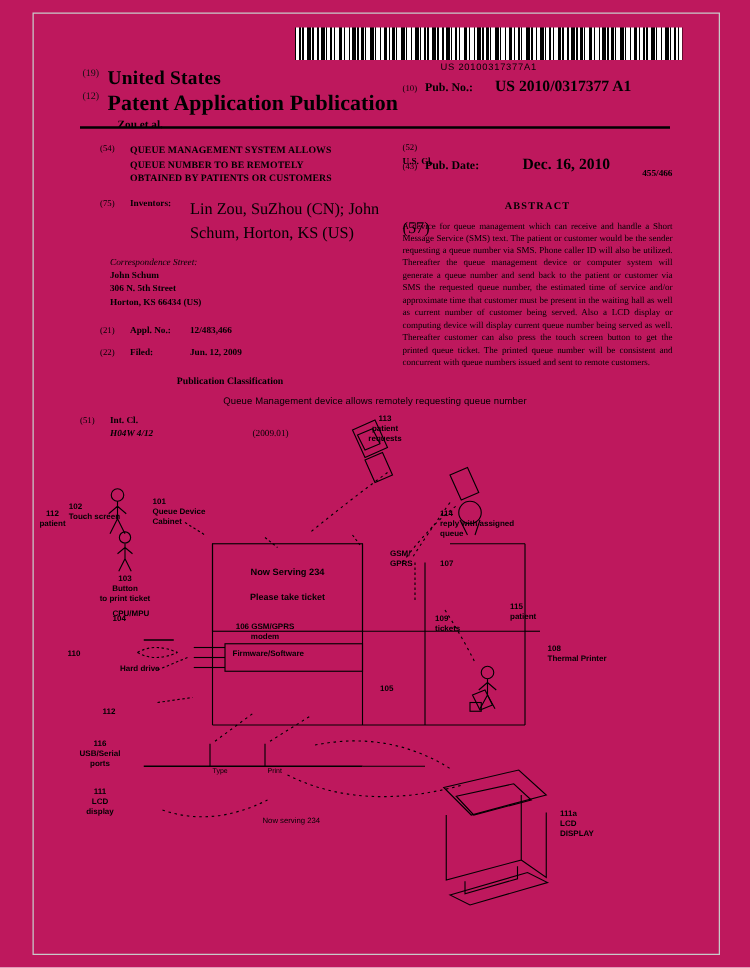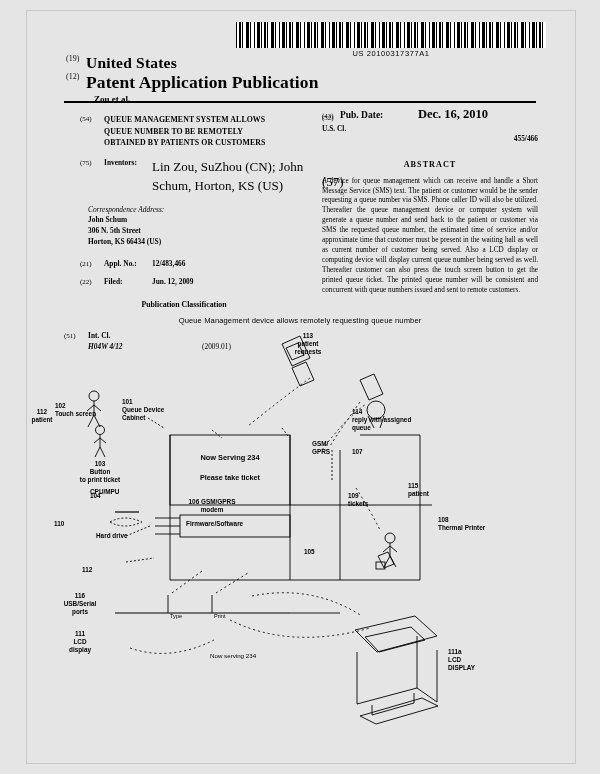--- a/index.html
+++ b/index.html
@@ -8,21 +8,21 @@
     background: #ffffff;
   }
   body {
     font-family: "Liberation Serif", serif;
     color: #000;
   }
   #page {
     position: relative;
     width: 600px;
     height: 774px;
-    background: #e5e5e5;
+    background: #be185d;
     overflow: hidden;
   }
   
   .barcode-wrap {
     position: absolute;
     left: 236px;
     top: 22px;
     width: 310px;
   }
   .barcode {
@@ -212,20 +212,25 @@
     </div>
     <div class="ms-row">
       <span class="ms-code">(12)</span>
       <span class="ms-title-2">Patent Application Publication</span>
     </div>
     <div class="ms-author">Zou et al.</div>
   </div>
 
   <div class="pub-block">
     <div class="pub-line">
+      <span class="pub-code">(10)</span>
+      <span class="pub-label">Pub. No.:</span>
+      <span class="pub-value">US 2010/0317377 A1</span>
+    </div>
+    <div class="pub-line">
       <span class="pub-code">(43)</span>
       <span class="pub-label">Pub. Date:</span>
       <span class="pub-value date">Dec. 16, 2010</span>
     </div>
   </div>
 
   <div class="rule-thick"></div>
 
   <div class="col-left">
 
@@ -241,21 +246,21 @@
     <div class="fld" style="margin-top:9px">
       <span class="fld-code">(75)</span>
       <span class="fld-label">Inventors:</span>
       <span class="fld-body inventors-body">
         <span>Lin Zou, SuZhou (CN); John</span><br>
         <span>Schum, Horton, KS (US)</span>
       </span>
     </div>
 
     <div class="corr-block" style="margin-left:24px">
-      <div class="corr-head">Correspondence Address:</div>
+      <div class="corr-head">Correspondence Street:</div>
       <div class="bold">John Schum</div>
       <div class="bold">306 N. 5th Street</div>
       <div class="bold">Horton, KS 66434 (US)</div>
     </div>
 
     <div class="fld" style="margin-top:11px">
       <span class="fld-code">(21)</span>
       <span class="fld-label">Appl. No.:</span>
       <span class="fld-body bold">12/483,466</span>
     </div>

